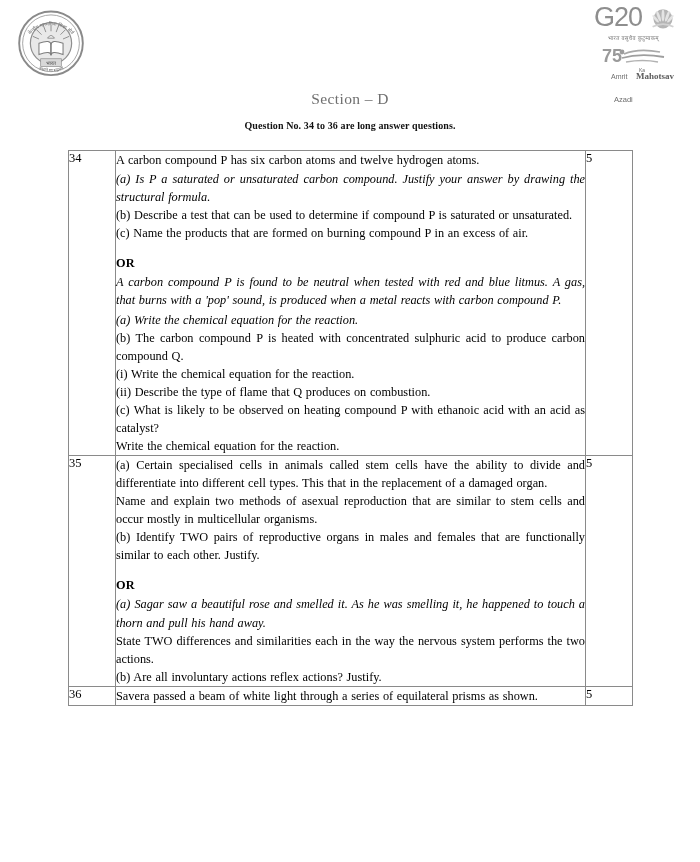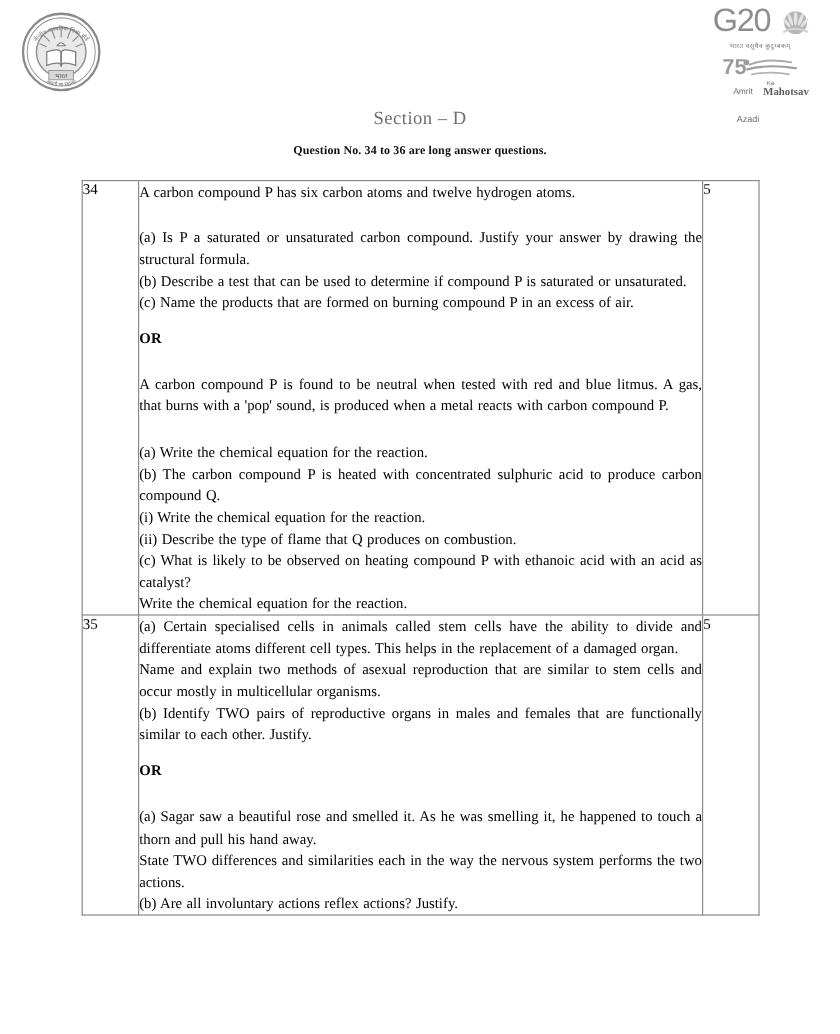--- a/index.html
+++ b/index.html
@@ -173,21 +173,21 @@
     font-size: 12.3px;
     line-height: 1.47;
     padding: 4px 7px 5px 8px;
     text-align: justify;
     text-justify: inter-word;
     word-spacing: .6px;
   }
   .qbody p {
     margin: 0;
   }
-  .qbody p.gap  { margin-top: 20px; }
+  .qbody p.gap  { margin-top: 1px; font-style: italic; }
   .qbody p.or {
     font-weight: bold;
     margin-top: 12px;
     letter-spacing: .3px;
   }
   .qbody p.nojust { text-align: left; }
 </style>
 </head>
 <body>
 
@@ -287,24 +287,31 @@
           <p>(i) Write the chemical equation for the reaction.</p>
           <p>(ii) Describe the type of flame that Q produces on combustion.</p>
           <p>(c) What is likely to be observed on heating compound P with ethanoic acid with an acid as catalyst?</p>
           <p class="nojust">Write the chemical equation for the reaction.</p>
         </td>
         <td class="qmarks">5</td>
       </tr>
       <tr>
         <td class="qno">35</td>
         <td class="qbody">
-          <p>(a) Certain specialised cells in animals called stem cells have the ability to divide and differentiate atoms different cell types. This helps in the replacement of a damaged organ.</p>
+          <p>(a) Certain specialised cells in animals called stem cells have the ability to divide and differentiate into different cell types. This that in the replacement of a damaged organ.</p>
           <p>Name and explain two methods of asexual reproduction that are similar to stem cells and occur mostly in multicellular organisms.</p>
           <p>(b) Identify TWO pairs of reproductive organs in males and females that are functionally similar to each other. Justify.</p>
           <p class="or">OR</p>
           <p class="gap">(a) Sagar saw a beautiful rose and smelled it. As he was smelling it, he happened to touch a thorn and pull his hand away.</p>
           <p>State TWO differences and similarities each in the way the nervous system performs the two actions.</p>
           <p class="nojust">(b) Are all involuntary actions reflex actions? Justify.</p>
         </td>
         <td class="qmarks">5</td>
       </tr>
+      <tr>
+        <td class="qno">36</td>
+        <td class="qbody">
+          <p>Savera passed a beam of white light through a series of equilateral prisms as shown.</p>
+        </td>
+        <td class="qmarks">5</td>
+      </tr>
     </tbody>
 </table>
 
 </body></html>

